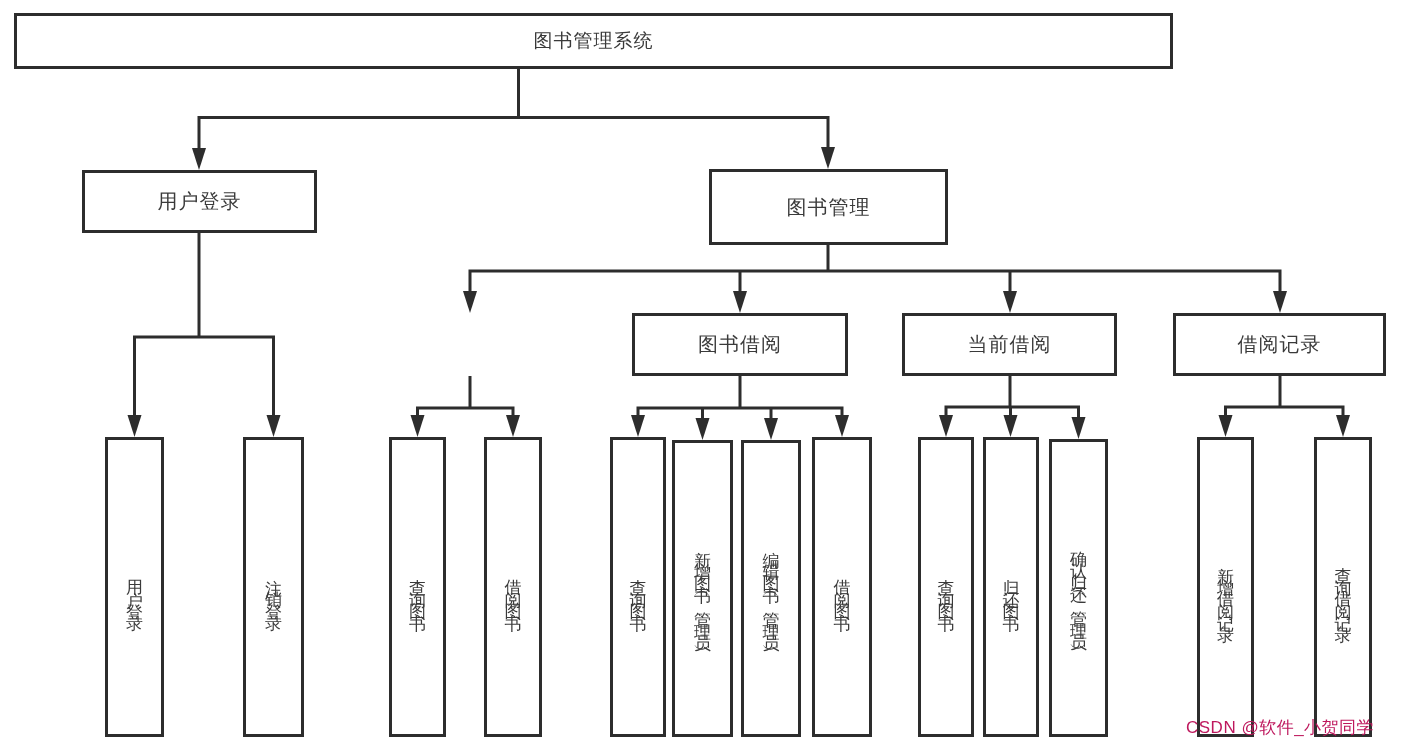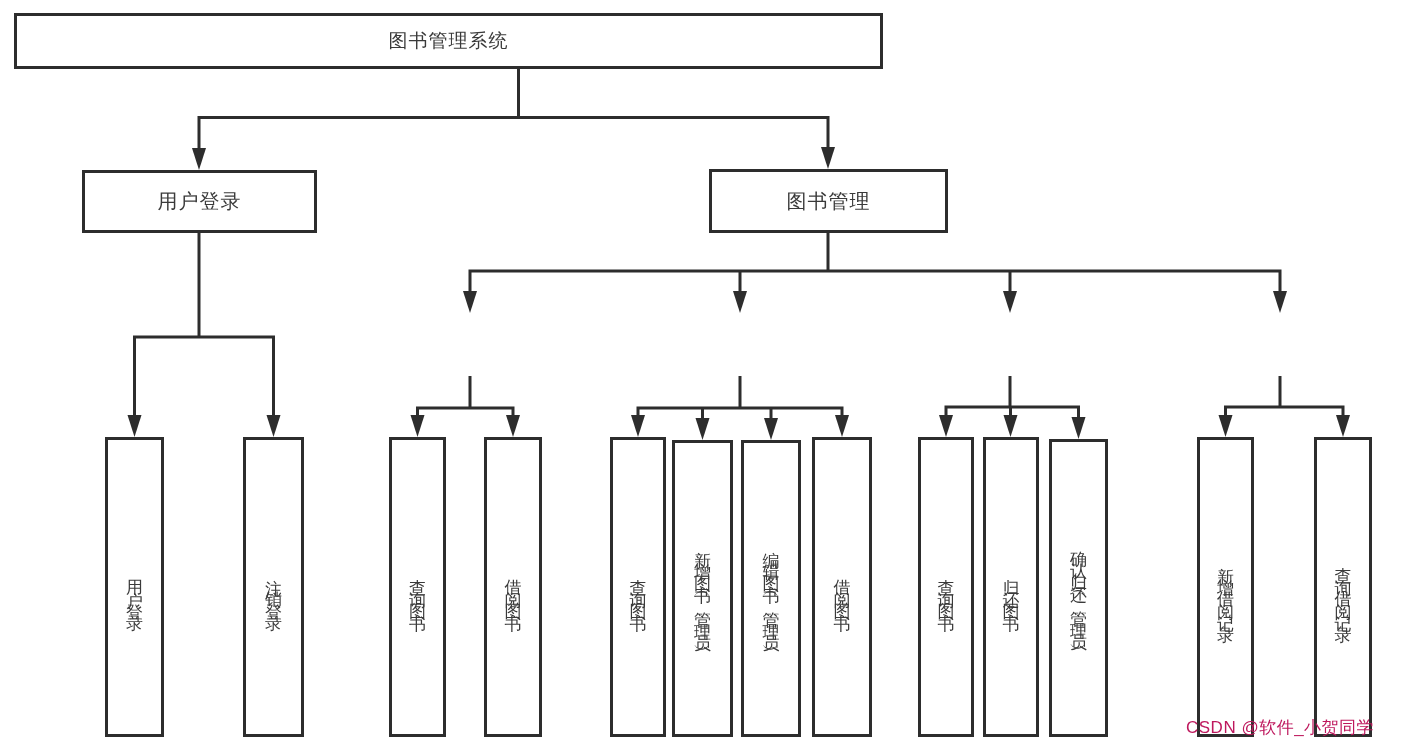--- a/index.html
+++ b/index.html
@@ -111,25 +111,28 @@
       <polygon points="764,418 778,418 771,440"></polygon>
       <polygon points="835,415 849,415 842,437"></polygon>
       <polygon points="939,415 953,415 946,437"></polygon>
       <polygon points="1003.5,415 1017.5,415 1010.5,437"></polygon>
       <polygon points="1071.5,417 1085.5,417 1078.5,439"></polygon>
       <polygon points="1218.5,415 1232.5,415 1225.5,437"></polygon>
       <polygon points="1336,415 1350,415 1343,437"></polygon>
     </g>
   </svg>
 
-  <div class="hbox" style="left:14px; top:13px; width:869px; height:56px; font-size:19px;">图书管理系统</div>
+  <div class="hbox" style="left:14px; top:13px; width:1159px; height:56px; font-size:19px;">图书管理系统</div>
 
   <div class="hbox" style="left:82px; top:170px; width:235px; height:63px;">用户登录</div>
-  <div class="hbox" style="left:709px; top:169px; width:239px; height:64px;">图书管理</div>
+  <div class="hbox" style="left:709px; top:169px; width:239px; height:76px;">图书管理</div>
 
+  <div class="hbox" style="left:632px; top:313px; width:216px; height:63px;">图书借阅</div>
+  <div class="hbox" style="left:902px; top:313px; width:215px; height:63px;">当前借阅</div>
+  <div class="hbox" style="left:1173px; top:313px; width:213px; height:63px;">借阅记录</div>
 
   <div class="vbox" style="left:105px; top:437px; width:59px; height:300px;">用户登录</div>
   <div class="vbox" style="left:243px; top:437px; width:61px; height:300px;">注销登录</div>
 
   <div class="vbox" style="left:389px; top:437px; width:57px; height:300px;">查询图书</div>
   <div class="vbox" style="left:484px; top:437px; width:58px; height:300px;">借阅图书</div>
 
   <div class="vbox" style="left:610px; top:437px; width:56px; height:300px;">查询图书</div>
   <div class="vbox" style="left:672px; top:440px; width:61px; height:297px;">新增图书（管理员）</div>
   <div class="vbox" style="left:741px; top:440px; width:60px; height:297px;">编辑图书（管理员）</div>

